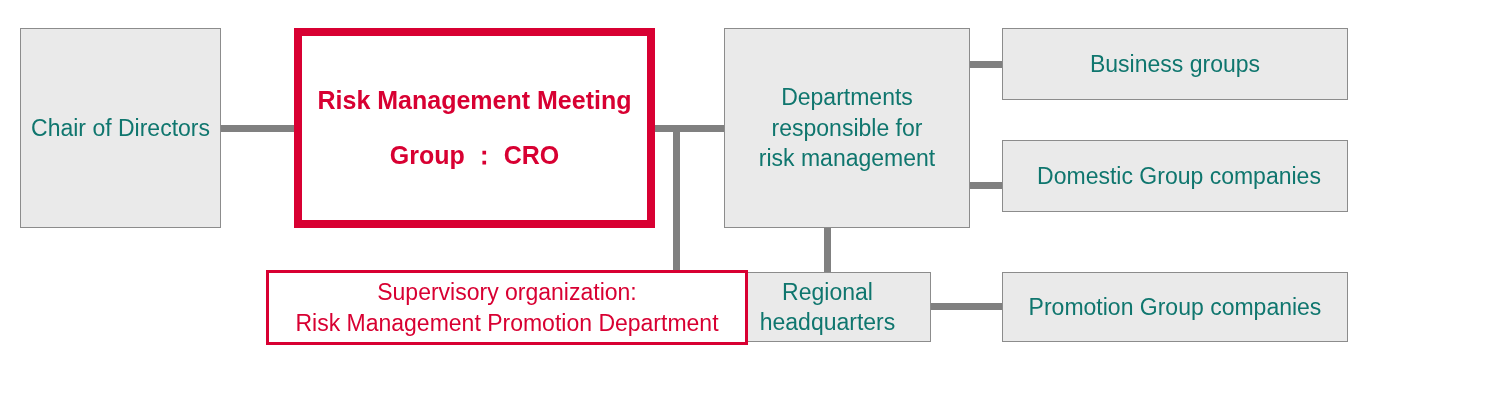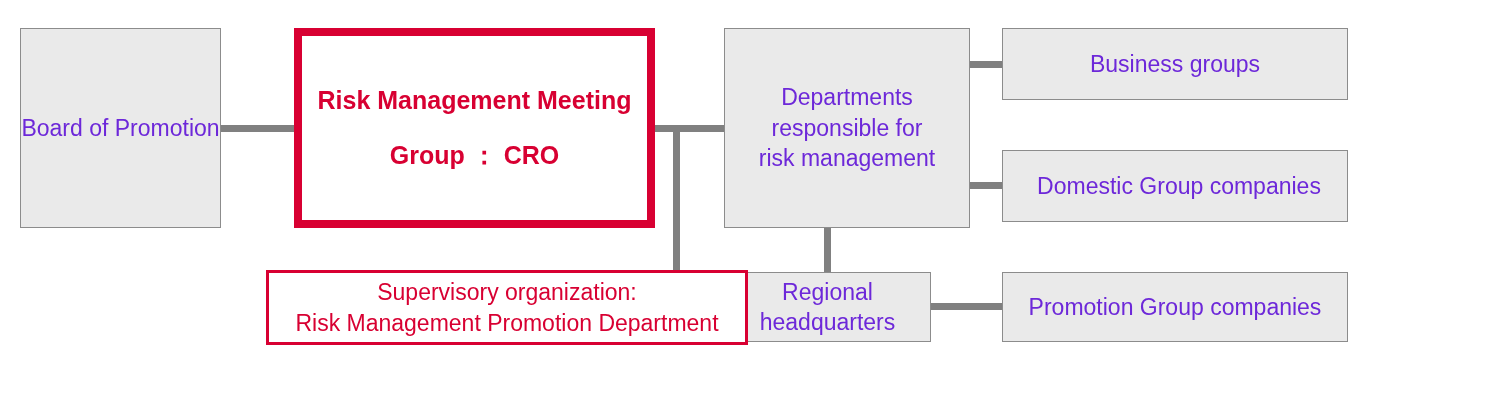--- a/index.html
+++ b/index.html
@@ -23,21 +23,21 @@
     display: flex;
     align-items: center;
     justify-content: center;
     text-align: center;
     line-height: 1.32;
     z-index: 3;
   }
   .node-gray {
     background: #eaeaea;
     border: 1px solid #8c8c8c;
-    color: #6d28d9;
+    color: #0f766e;
     justify-content: center;
   }
   .node-red-thick {
     background: #ffffff;
     border: 8px solid #d80032;
     color: #d80032;
     font-weight: bold;
     z-index: 4;
   }
   .node-red-thin {
@@ -55,21 +55,21 @@
     position: absolute;
     background: #808080;
     z-index: 1;
   }
 
   
   #node-board            { left: 20px;  top: 28px;  width: 201px; height: 200px; font-size: 23px; }
   #node-meeting         { left: 294px; top: 28px;  width: 361px; height: 200px; font-size: 25px; }
   #node-departments     { left: 724px; top: 28px;  width: 246px; height: 200px; font-size: 23px; }
   #node-business        { left: 1002px; top: 28px; width: 346px; height: 72px;  font-size: 23px; }
-  #node-domestic        { left: 1002px; top: 150px; width: 346px; height: 72px; font-size: 23px; padding-left: 8px; }
+  #node-domestic        { left: 1002px; top: 140px; width: 346px; height: 72px; font-size: 23px; padding-left: 8px; }
   #node-supervisory     { left: 218px; top: 270px; width: 482px; height: 75px;  font-size: 23px; }
   #node-regional        { left: 724px; top: 272px; width: 207px; height: 70px;  font-size: 23px; }
   #node-overseas        { left: 1002px; top: 272px; width: 346px; height: 70px; font-size: 23px; }
 
   .meeting-inner { display: flex; flex-direction: column; gap: 22px; }
 
   
   
   #line-board-meeting   { left: 221px; top: 125px; width: 76px;  height: 7px; }
   
@@ -101,21 +101,21 @@
   <div class="line" id="line-drop-supervisory"></div>
   <div class="line" id="line-supervisory-in"></div>
   <div class="line" id="line-depts-bracket"></div>
   <div class="line" id="line-bracket-spine"></div>
   <div class="line" id="line-bracket-top"></div>
   <div class="line" id="line-bracket-bottom"></div>
   <div class="line" id="line-depts-regional"></div>
   <div class="line" id="line-regional-overseas"></div>
 
   <div class="node node-gray" id="node-board">
-    <span class="label">Board of Promotion</span>
+    <span class="label">Chair of Directors</span>
   </div>
 
   <div class="node node-red-thick" id="node-meeting">
     <div class="meeting-inner">
       <span class="label">Risk Management Meeting</span>
       <span class="label">Group ： CRO</span>
     </div>
   </div>
 
   <div class="node node-gray" id="node-departments">

